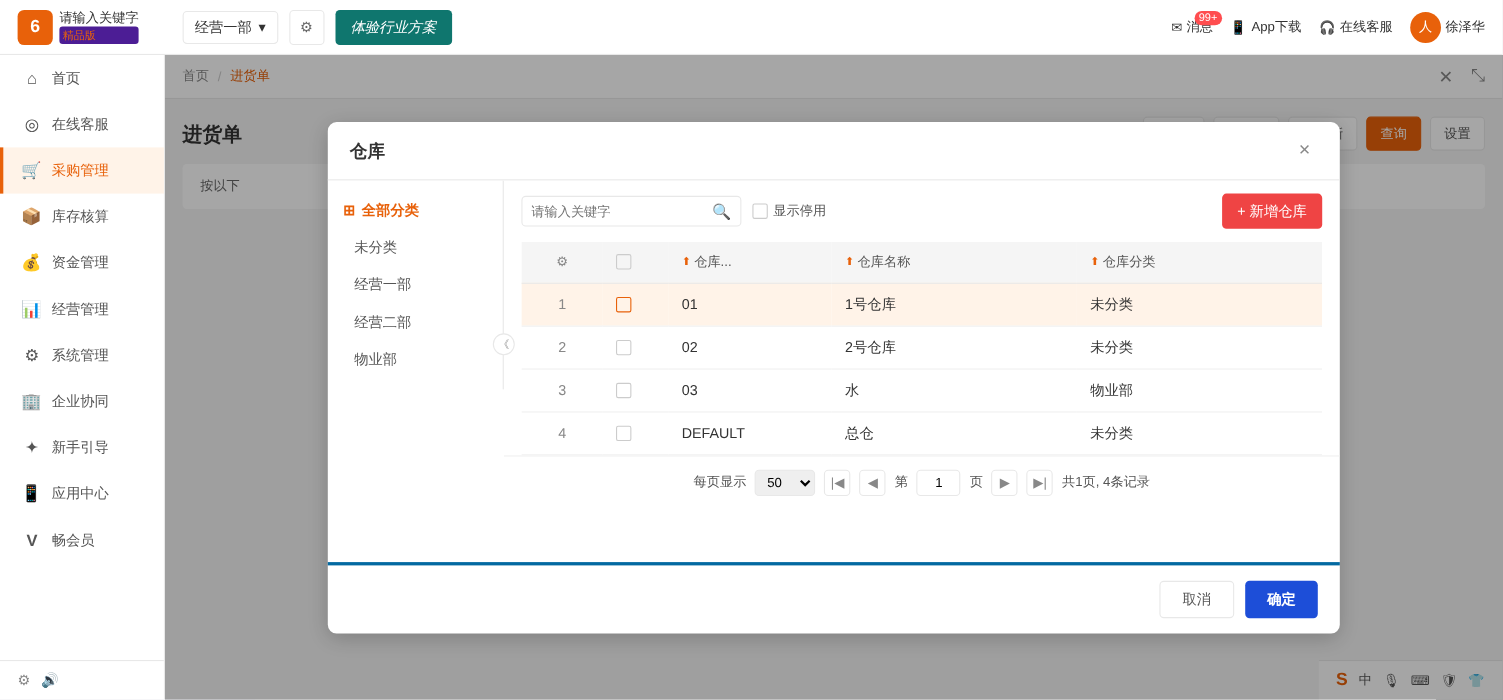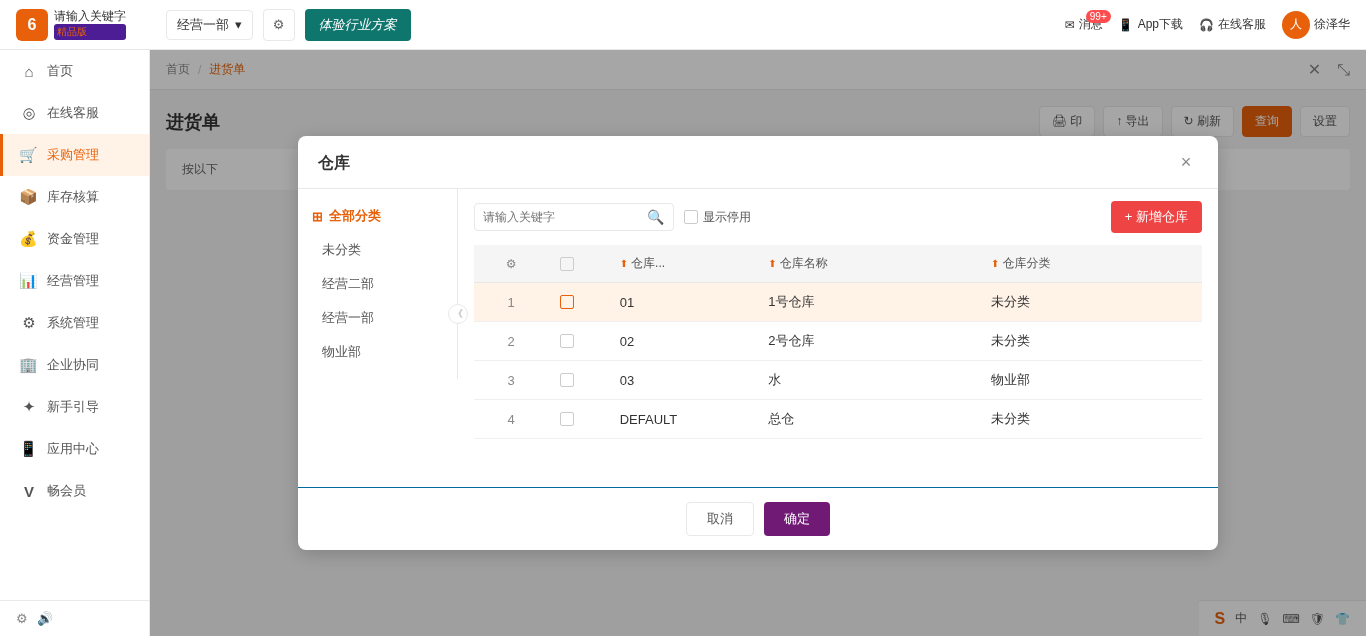--- a/index.html
+++ b/index.html
@@ -266,31 +266,31 @@
       cursor: pointer; color: #888; font-size: 12px; background: #fff;
     }
     .page-input {
       width: 40px; height: 24px;
       border: 1px solid #e8e8e8; border-radius: 4px;
       text-align: center; font-size: 12px;
     }
     
     .modal-footer {
       padding: 14px 20px;
-      display: flex; justify-content: center; gap: 10px;
-      border-top: 1px solid #0369a1;
+      display: flex; justify-content: flex-end; gap: 10px;
+      border-top: 3px solid #0369a1;
       margin-top: 48px;
     }
     .cancel-btn {
       padding: 7px 20px; border: 1px solid #e8e8e8; border-radius: 4px;
       background: #fff; color: #555; cursor: pointer; font-size: 13px;
     }
     .confirm-btn {
       padding: 7px 20px; border: none; border-radius: 4px;
-      background: #701a75; color: #fff; cursor: pointer; font-size: 13px;
+      background: #1d4ed8; color: #fff; cursor: pointer; font-size: 13px; font-weight: bold;
     }
     
     .cat-panel-wrap {
       position: relative;
     }
     .collapse-arrow {
       position: absolute;
       right: -10px; top: 50%; transform: translateY(-50%);
       width: 20px; height: 20px;
       background: #fff; border: 1px solid #e8e8e8; border-radius: 50%;
@@ -443,22 +443,22 @@
 
         <div class="modal-body">
 
           <div class="cat-panel-wrap">
             <div class="category-panel">
               <div class="category-header">
                 <span style="color:#e8610a;">⊞</span>
                 <span>全部分类</span>
               </div>
               <div class="category-item">未分类</div>
+              <div class="category-item">经营一部</div>
               <div class="category-item">经营二部</div>
-              <div class="category-item">经营一部</div>
               <div class="category-item">物业部</div>
             </div>
             <div class="collapse-arrow">《</div>
           </div>
 
           <div class="table-panel">
 
             <div class="table-toolbar">
               <div class="search-input-wrap">
                 <input class="search-input" type="text" placeholder="请输入关键字" style="">
@@ -535,20 +535,37 @@
         <div class="row-checkbox" style=""></div>
       </td>
       <td class="col-code">DEFAULT</td>
       <td class="col-name">总仓</td>
       <td class="col-category">未分类</td>
     </tr>
                   </tbody>
               </table>
             </div>
 
+            <div class="pagination-bar">
+              <span>每页显示</span>
+              <select class="page-size-select">
+                <option>50</option>
+                <option>10</option>
+                <option>20</option>
+                <option>100</option>
+              </select>
+              <div class="page-nav-btn">|◀</div>
+              <div class="page-nav-btn">◀</div>
+              <span>第</span>
+              <input class="page-input" type="text" value="1" style="">
+              <span>页</span>
+              <div class="page-nav-btn">▶</div>
+              <div class="page-nav-btn">▶|</div>
+              <span>共1页, 4条记录</span>
+            </div>
           </div>
         </div>
 
         <div class="modal-footer">
           <button class="cancel-btn">取消</button>
           <button class="confirm-btn">确定</button>
         </div>
       </div>
     </div>
   </div>

